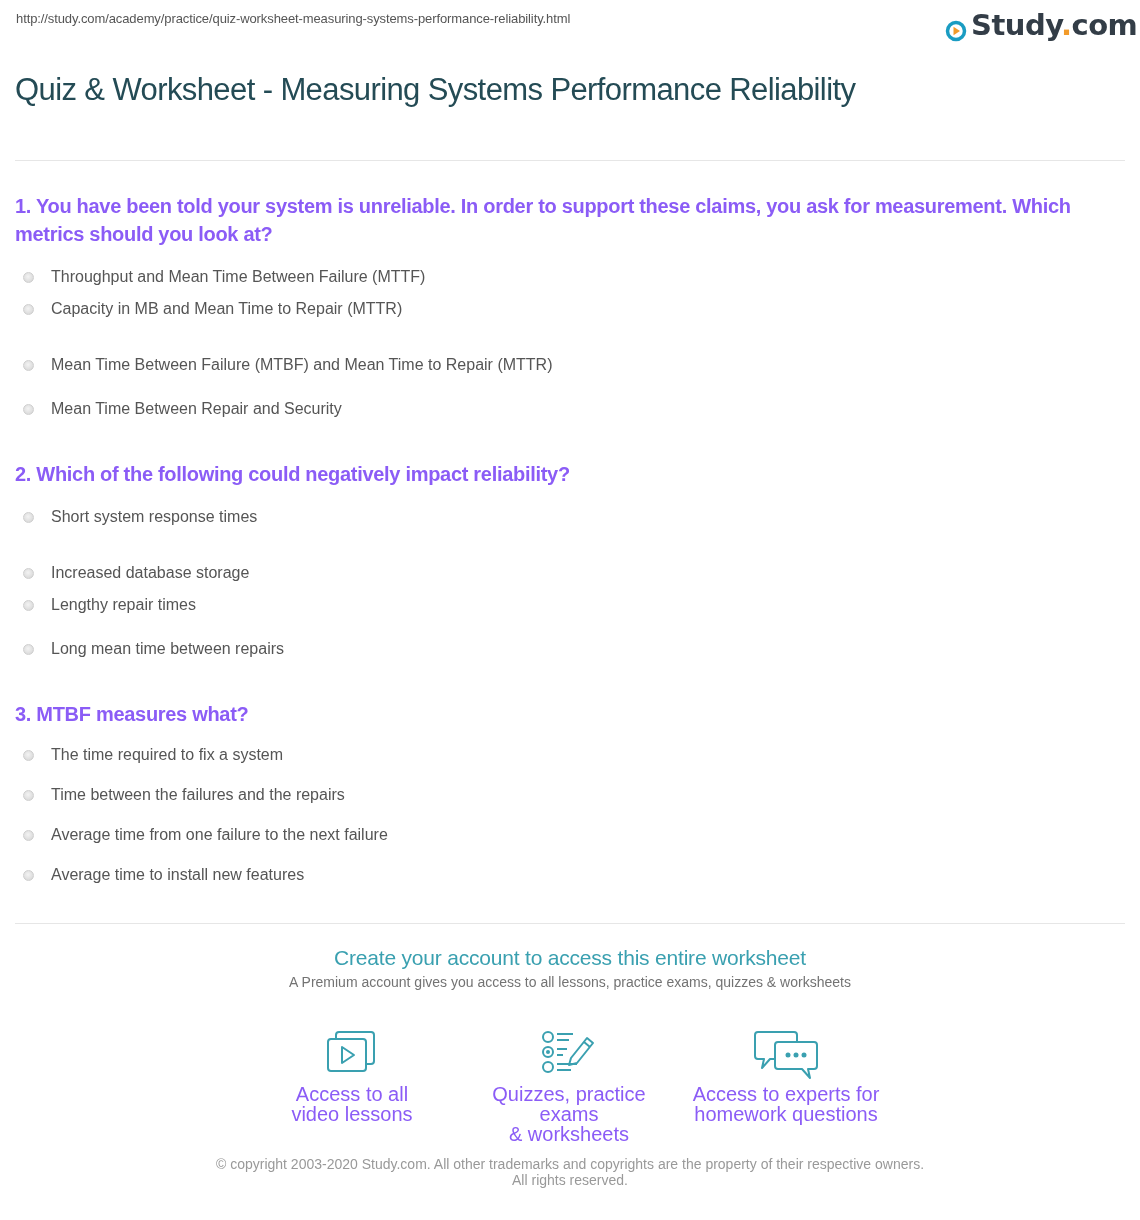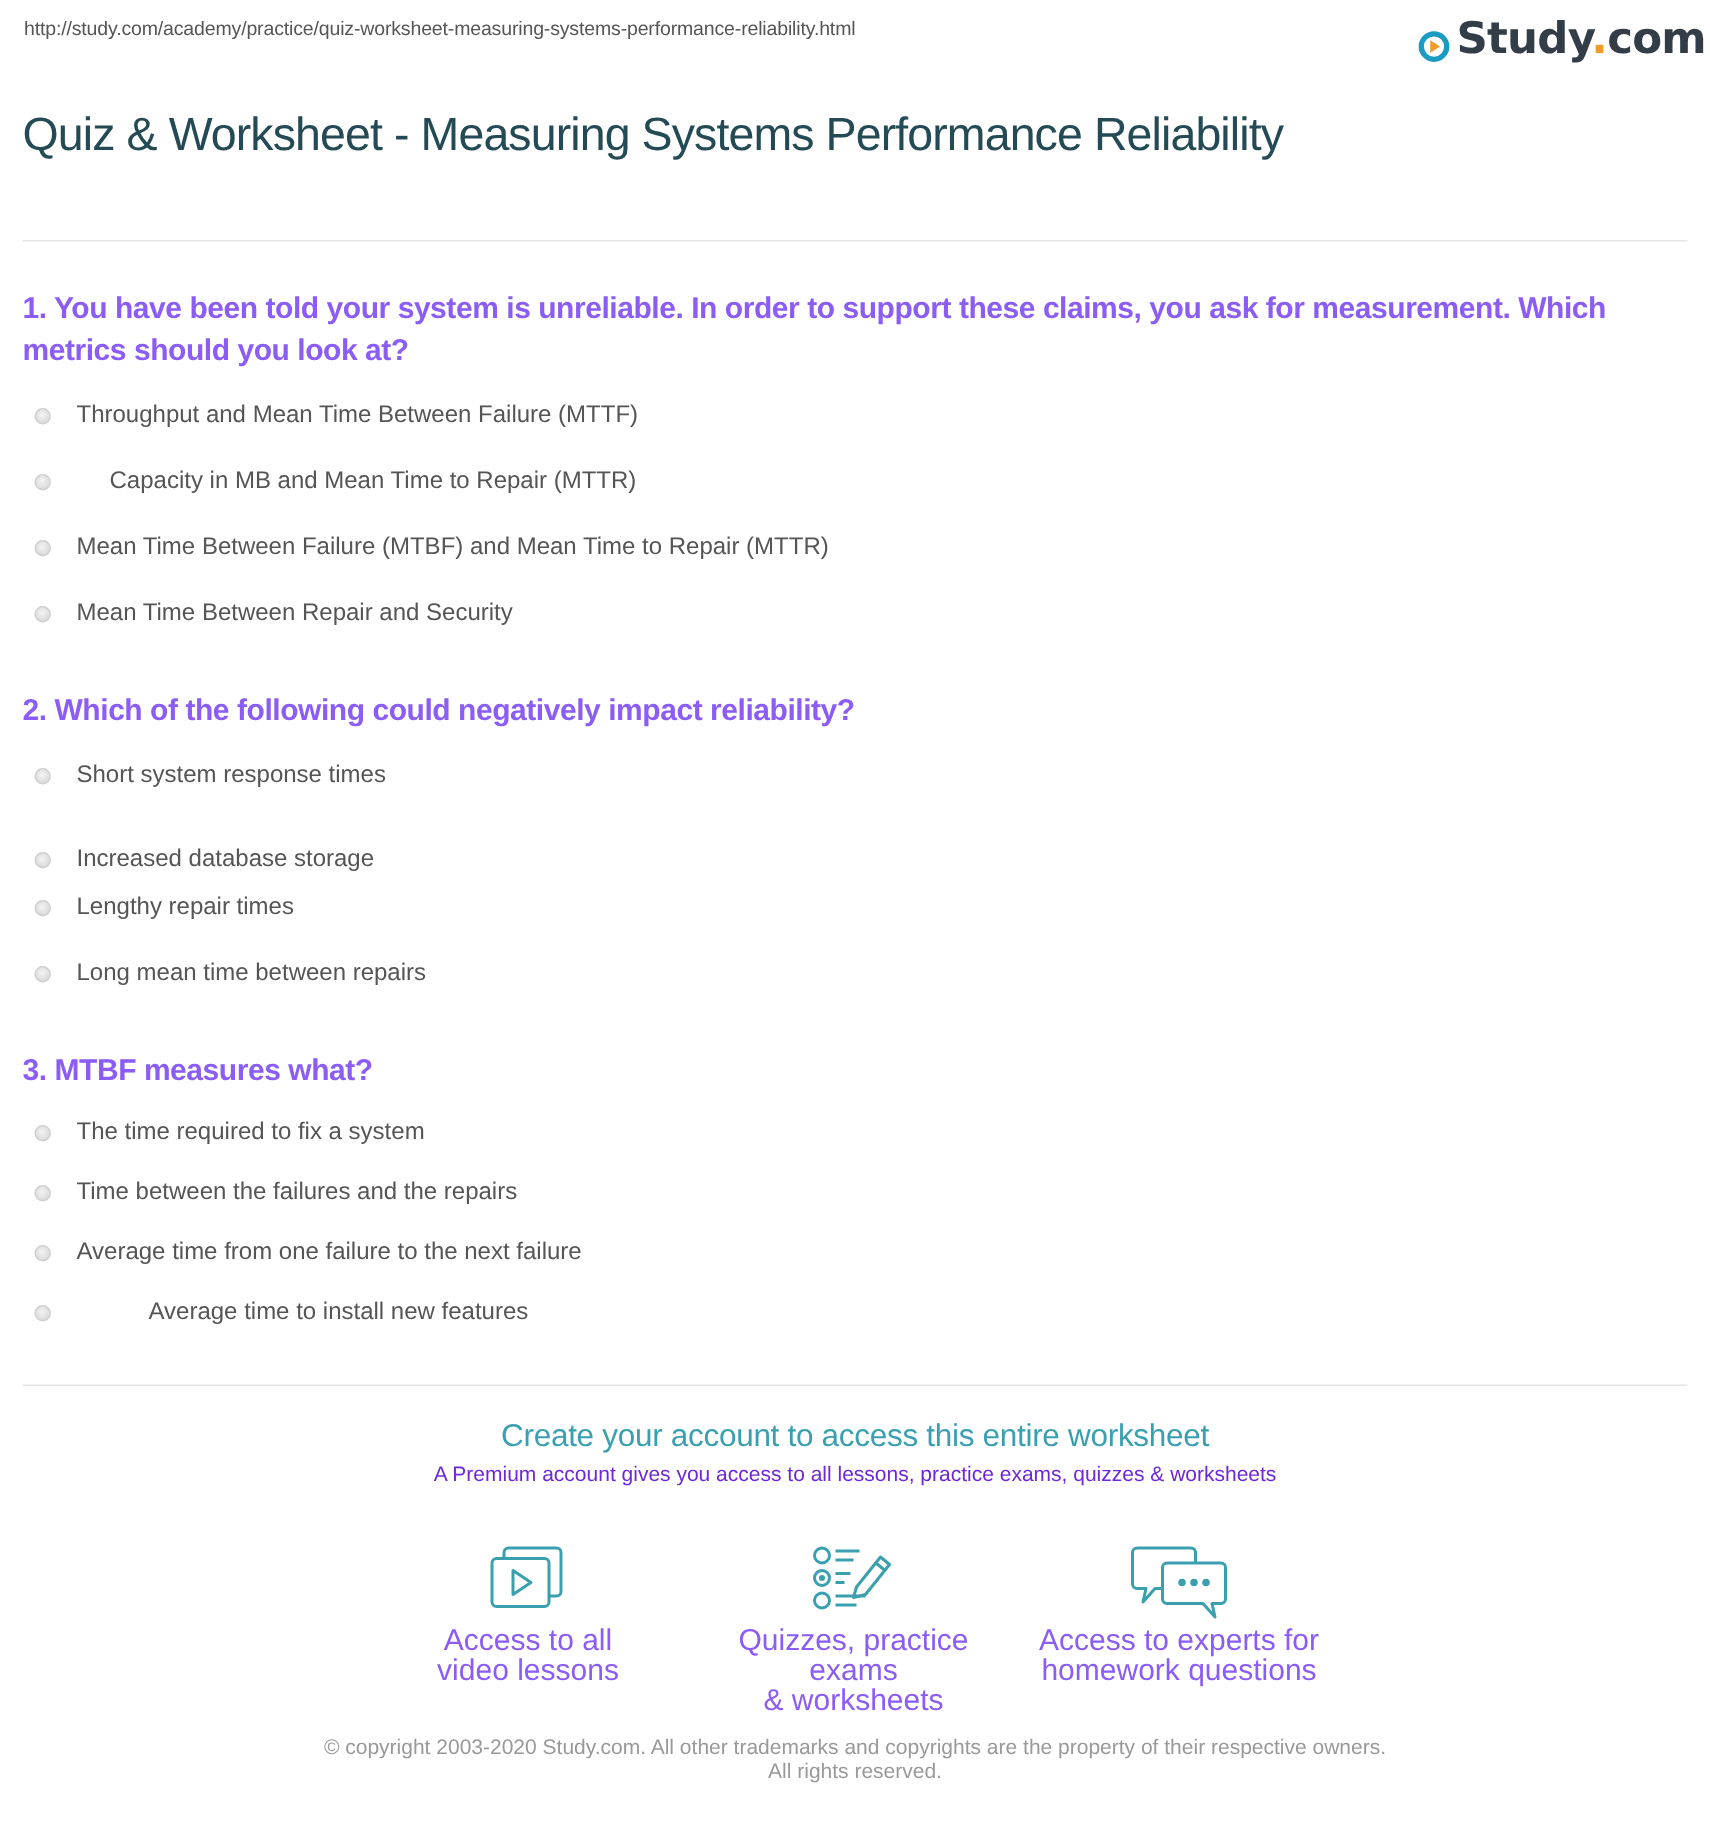--- a/index.html
+++ b/index.html
@@ -68,21 +68,21 @@
 
     .cta {
       position: absolute; left: 0; width: 1140px; text-align: center;
     }
     .cta-title {
       font-size: 21px; color: #3aa0b0; font-weight: normal;
       letter-spacing: -0.2px;
     }
     .cta-sub {
       margin-top: 4px;
-      font-size: 14px; color: #6d28d9;
+      font-size: 14px; color: #737373;
     }
     .features {
       position: absolute; top: 1030px; left: 0; width: 1140px;
     }
     .feature {
       position: absolute; width: 200px; text-align: center;
     }
     .feature svg { display: block; margin: 0 auto; }
     .feature-label {
       margin-top: 10px;
@@ -111,21 +111,21 @@
   <h1 class="title">Quiz &amp; Worksheet - Measuring Systems Performance Reliability</h1>
 
   <div class="divider" style="top:160px;"></div>
 
   <div class="question" style="top:192px;">
     <div class="q-text">1. You have been told your system is unreliable. In order to support these claims, you ask for measurement. Which metrics should you look at?</div>
     <div class="option" style="top:76px;">
       <span class="radio"></span>
       <span>Throughput and Mean Time Between Failure (MTTF)</span>
     </div>
-    <div class="option" style="top:120px;gap:22px;">
+    <div class="option" style="top:108px;">
       <span class="radio"></span>
       <span>Capacity in MB and Mean Time to Repair (MTTR)</span>
     </div>
     <div class="option" style="top:164px;">
       <span class="radio"></span>
       <span>Mean Time Between Failure (MTBF) and Mean Time to Repair (MTTR)</span>
     </div>
     <div class="option" style="top:208px;">
       <span class="radio"></span>
       <span>Mean Time Between Repair and Security</span>
@@ -159,21 +159,21 @@
       <span>The time required to fix a system</span>
     </div>
     <div class="option" style="top:86px;">
       <span class="radio"></span>
       <span>Time between the failures and the repairs</span>
     </div>
     <div class="option" style="top:126px;">
       <span class="radio"></span>
       <span>Average time from one failure to the next failure</span>
     </div>
-    <div class="option" style="top:166px;gap:48px;">
+    <div class="option" style="top:166px;">
       <span class="radio"></span>
       <span>Average time to install new features</span>
     </div>
   </div>
 
   <div class="divider" style="top:923px;"></div>
 
   <div class="cta" style="top:946px;">
     <div class="cta-title">Create your account to access this entire worksheet</div>
     <div class="cta-sub">A Premium account gives you access to all lessons, practice exams, quizzes &amp; worksheets</div>

